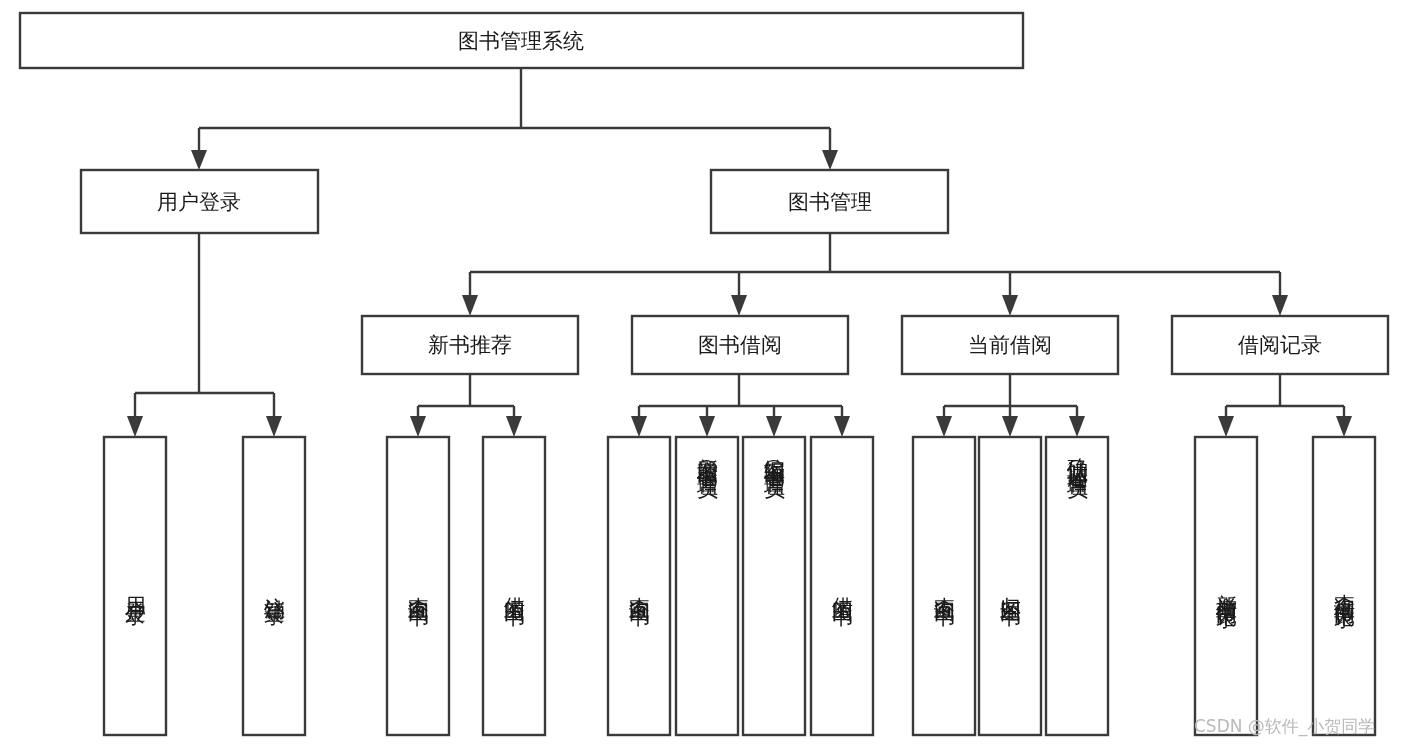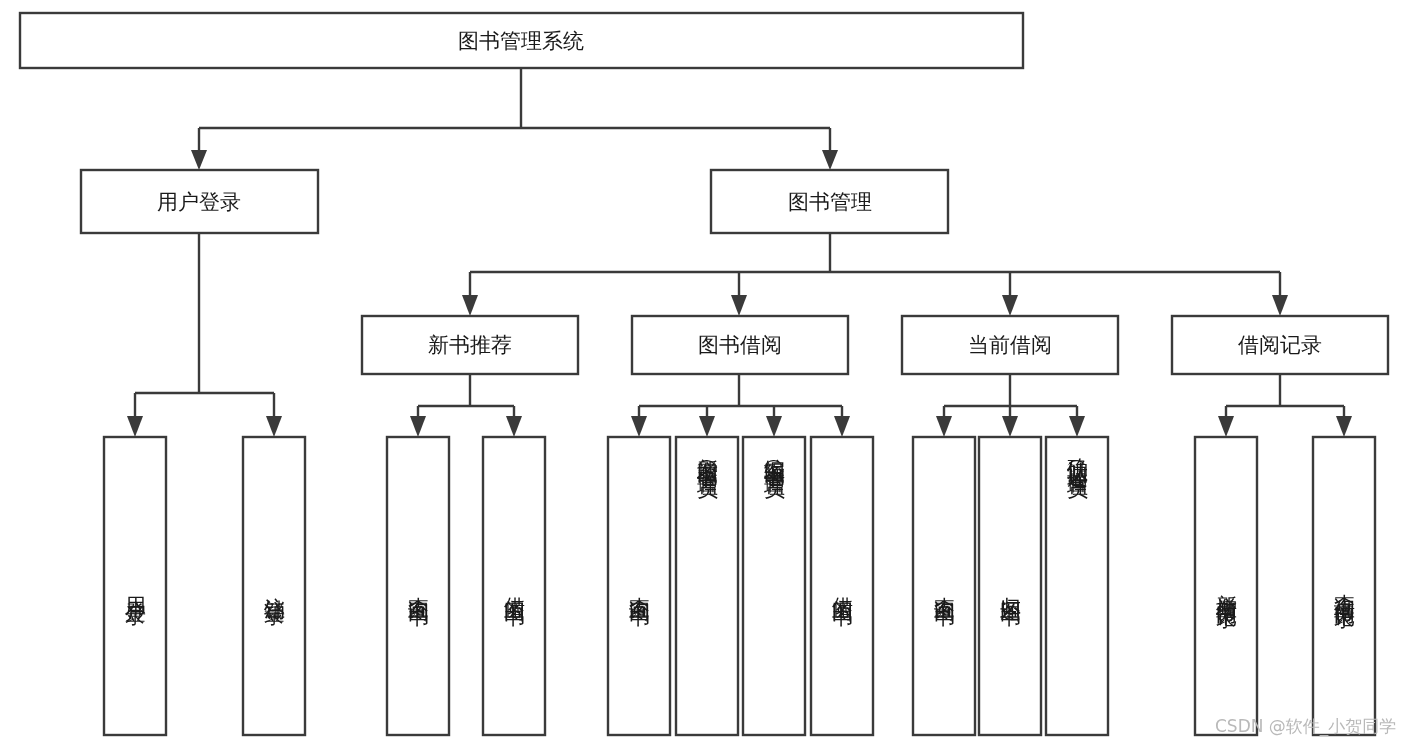--- a/index.html
+++ b/index.html
@@ -63,21 +63,20 @@
     line-height: 1;
     letter-spacing: 3px;
     white-space: nowrap;
   }
   .watermark {
     position: absolute;
     font-family: "DejaVu Sans", "Liberation Sans", sans-serif;
     font-size: 17px;
     color: #b9b9b9;
     white-space: nowrap;
-    padding-left: 21px;
   }
 </style>
 </head>
 <body>
 
 <div id="diagram-root">
 
   <svg class="diagram-svg" viewBox="0 0 1405 747">
 
     <g>

